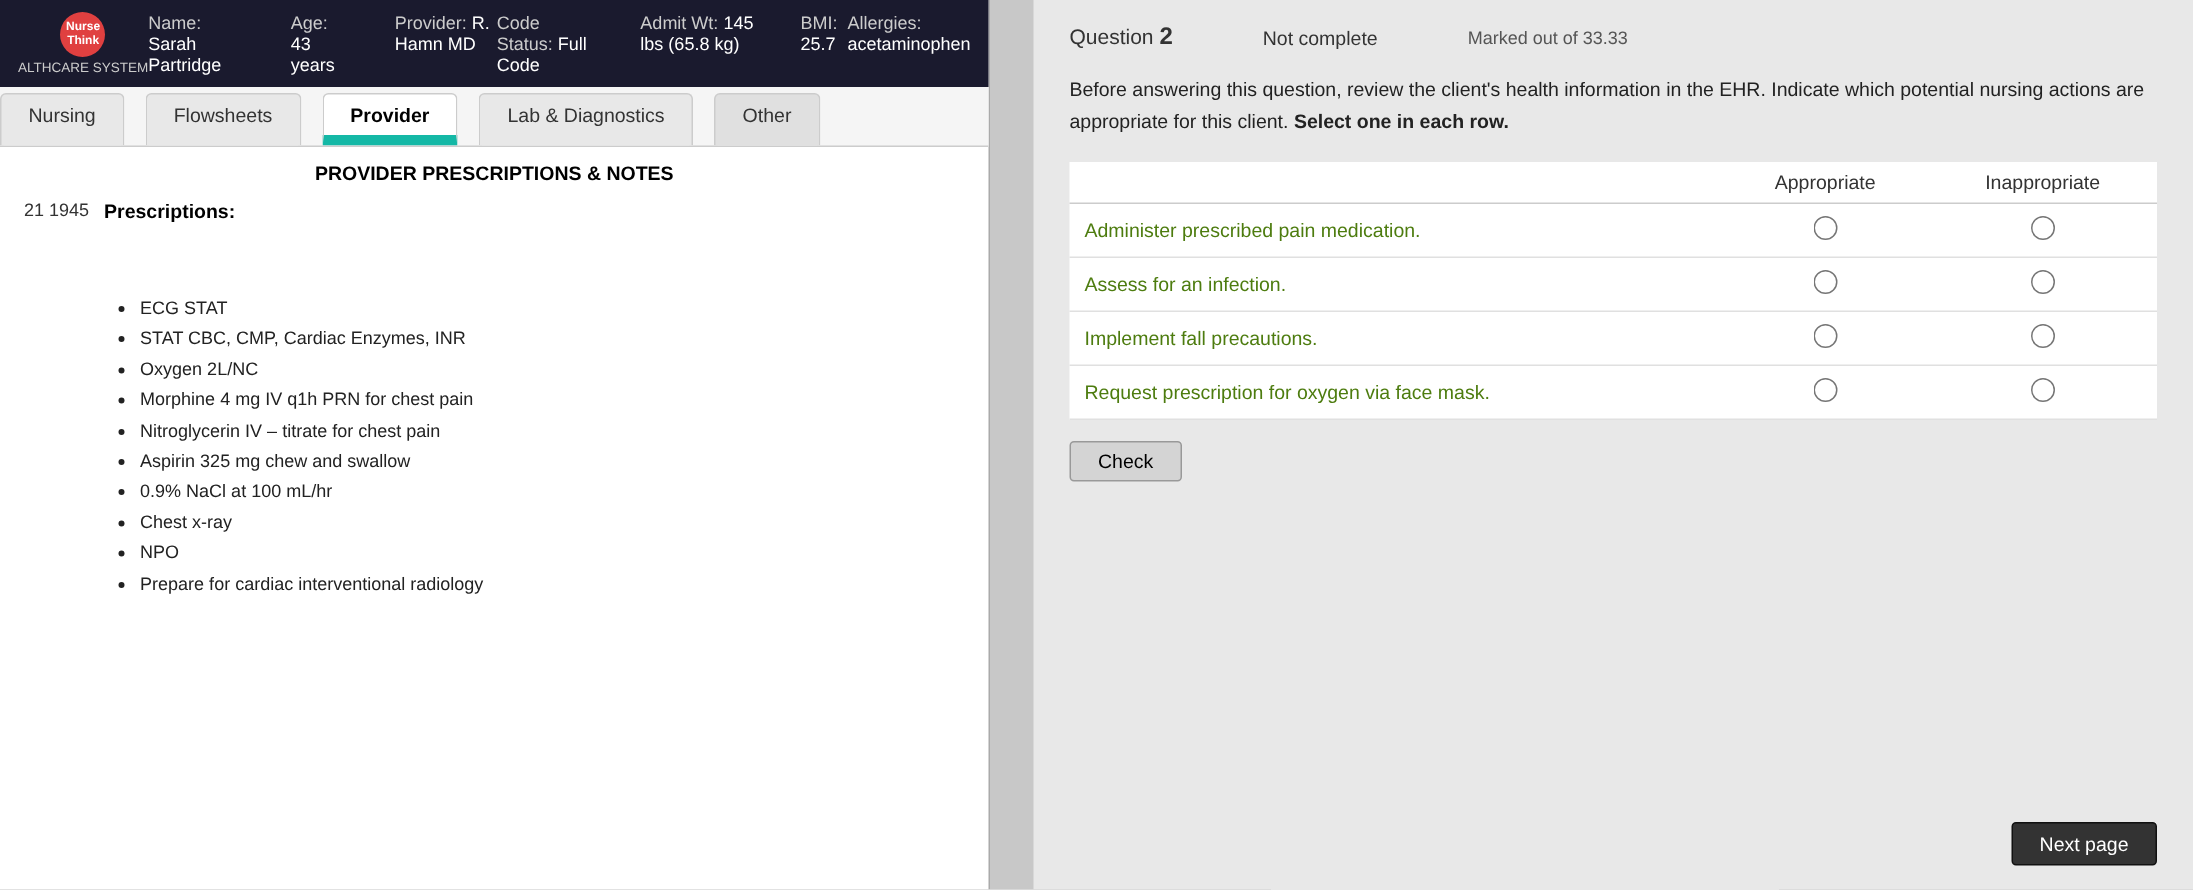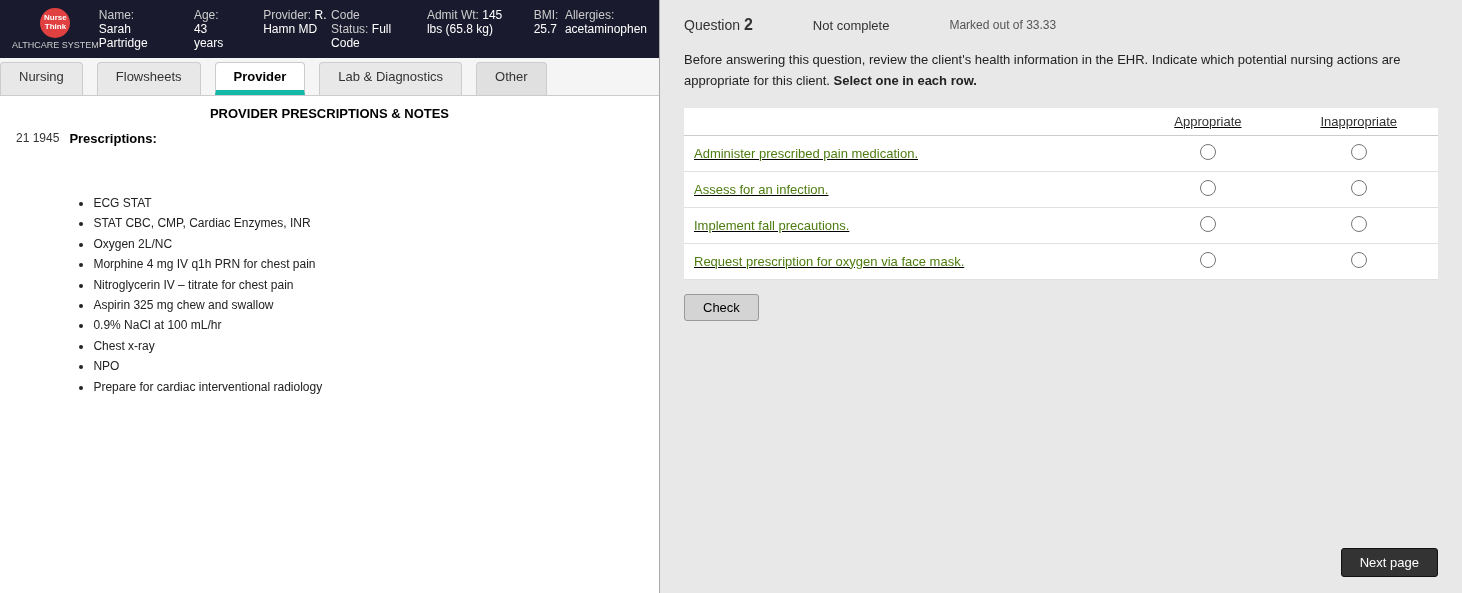--- a/index.html
+++ b/index.html
@@ -109,21 +109,21 @@
       border-radius: 4px 4px 0 0;
       background: #e8e8e8;
       margin-right: 14px;
       font-size: 13px;
       color: #333;
       position: relative;
     }
 
     .tab.active {
       background: #fff;
-      border-bottom: 5px solid #14b8a6;
+      border-bottom: 7px solid #14b8a6;
       z-index: 2;
       color: #000;
       font-weight: bold;
     }
 
     .tab.other-tab {
       background: #e0e0e0;
     }
 
     
@@ -162,20 +162,21 @@
       margin-top: 47px;
     }
 
     
     .right-panel {
       flex: 1;
       background: #e8e8e8;
       padding: 16px 24px;
       display: flex;
       flex-direction: column;
+      margin-left: 29px;
     }
 
     .question-header {
       display: flex;
       flex-direction: row;
       align-items: center;
       gap: 60px;
       margin-bottom: 16px;
     }
 
@@ -208,21 +209,20 @@
     .question-instruction strong {
       font-weight: bold;
     }
 
     
     .nursing-table {
       width: 100%;
       border-collapse: collapse;
       font-size: 13px;
       background: #fff;
-      text-decoration: underline;
     }
 
     .nursing-table th {
       padding: 6px 10px;
       text-align: center;
       font-weight: normal;
       color: #333;
       border-bottom: 1px solid #ccc;
       font-size: 13px;
     }

